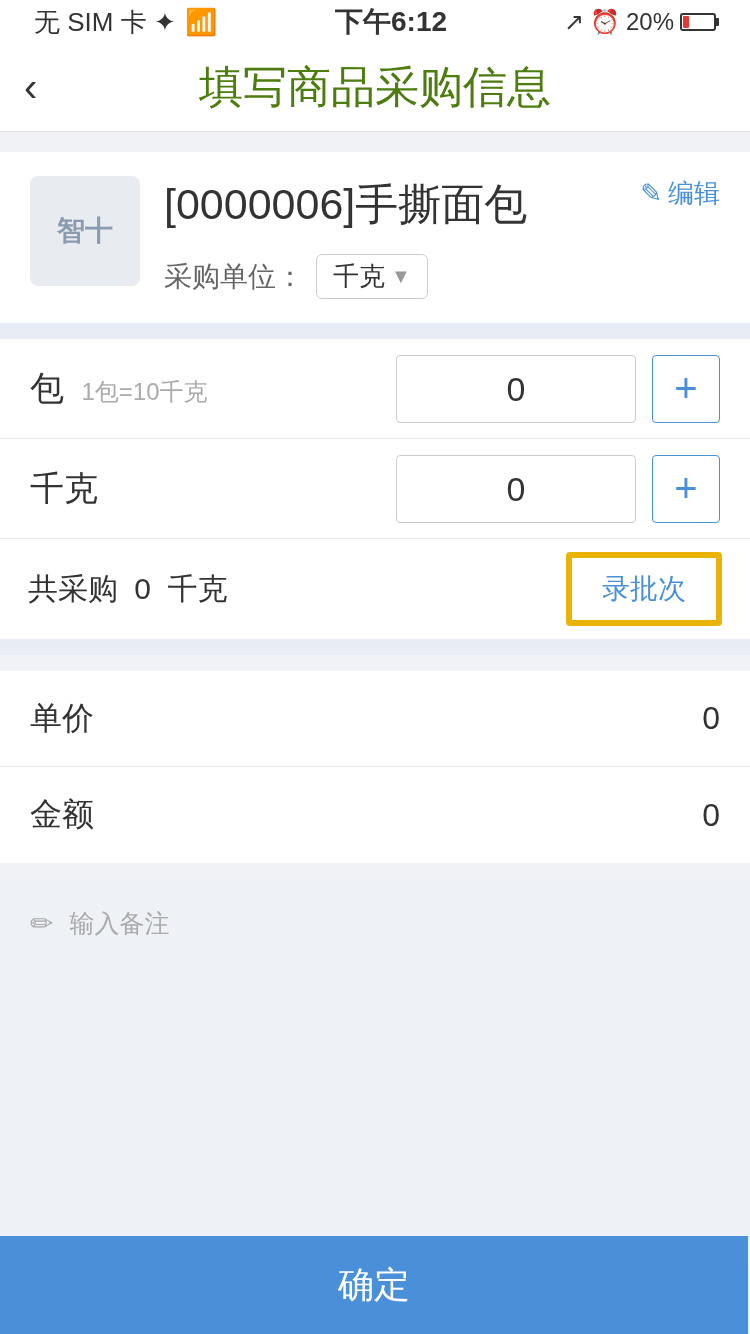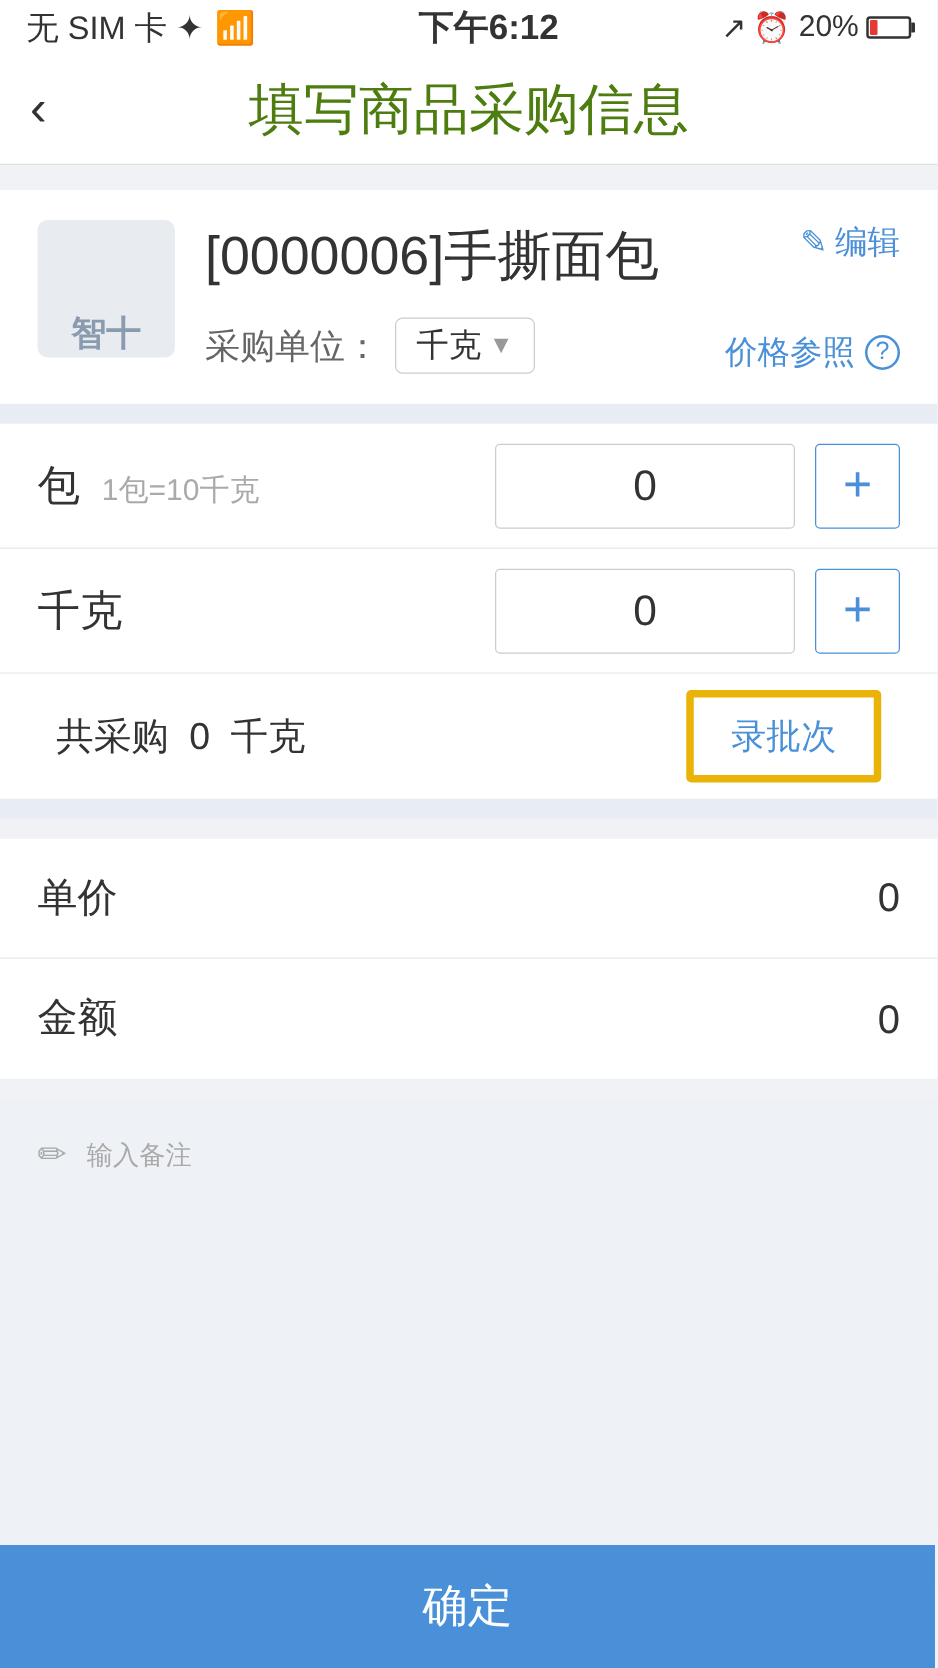--- a/index.html
+++ b/index.html
@@ -14,21 +14,21 @@
     }
 
     
     .status-bar {
       width: 750px;
       height: 44px;
       background: #fff;
       display: flex;
       align-items: center;
       justify-content: space-between;
-      padding: 0 21px;
+      padding: 0 34px;
       font-size: 26px;
       color: #333;
     }
     .status-left { display: flex; align-items: center; gap: 10px; }
     .status-center { font-weight: 600; font-size: 28px; text-align: right; }
     .status-right { display: flex; align-items: center; gap: 6px; font-size: 24px; }
     .battery-icon {
       display: inline-flex; align-items: center;
       border: 2px solid #333; border-radius: 3px;
       width: 36px; height: 18px; padding: 1px; position: relative;
@@ -66,21 +66,21 @@
       padding: 24px 30px;
       display: flex;
       align-items: flex-start;
       gap: 24px;
       position: relative;
     }
     .product-thumb {
       width: 110px; height: 110px;
       background: #e8ecf0;
       border-radius: 8px;
-      display: flex; align-items: flex-end; justify-content: center;
+      display: flex; align-items: center; justify-content: center;
       flex-shrink: 0;
       color: #8a9bb0; font-size: 28px; font-weight: bold;
     }
     .product-info { flex: 1; }
     .product-name { font-size: 43px; color: #333; font-weight: 500; margin-bottom: 20px; }
     .product-unit { display: flex; align-items: center; gap: 12px; font-size: 28px; color: #666; }
     .unit-select {
       border: 1px solid #ccc; border-radius: 6px;
       padding: 4px 16px; font-size: 26px; color: #333;
       display: flex; align-items: center; gap: 6px;
@@ -129,21 +129,21 @@
       width: 68px; height: 68px;
       border: 1px solid #4a90d9; border-radius: 4px; margin-left: 16px;
       display: flex; align-items: center; justify-content: center;
       color: #4a90d9; font-size: 40px; cursor: pointer;
     }
 
     
     .summary-row {
       background: #fff;
       display: flex; align-items: center; justify-content: space-between;
-      padding: 0 45px;
+      padding: 0 28px;
       height: 100px;
     }
     .summary-text { font-size: 30px; color: #333; }
     .record-btn {
       border: 6px solid #eab308; border-radius: 4px;
       padding: 12px 30px; color: #4a90d9; font-size: 28px; cursor: pointer;
     }
 
     
     .info-section { background: #fff; margin-top: 16px; }
@@ -158,21 +158,21 @@
 
     
     .remark-section {
       background: #eef1f6;
       margin-top: 16px;
       padding: 28px 30px;
       display: flex; align-items: center; gap: 16px;
       min-height: 80px;
     }
     .remark-icon { font-size: 28px; color: #aaa; }
-    .remark-placeholder { font-size: 21px; color: #aaa; }
+    .remark-placeholder { font-size: 25px; color: #aaa; }
 
     
     .content-area {
       flex: 1;
       min-height: 300px;
       background: #eef1f6;
     }
 
     
     .bottom-btn {
@@ -222,26 +222,20 @@
       <div class="unit-select">
         <span>千克</span>
         <span class="unit-select-arrow">▼</span>
       </div>
     </div>
   </div>
   <div class="edit-btn">
     <span>✎</span>
     <span>编辑</span>
   </div>
-  <div class="price-ref">
-    <span>价格参照</span>
-    <div class="price-ref-help">
-      <span>?</span>
-    </div>
-  </div>
 </div>
 
 <div class="divider-blue"></div>
 
 <div class="input-section">
 
   <div class="input-row">
     <div class="input-label">
       <span>包</span>
       <span class="input-sublabel">1包=10千克</span>

